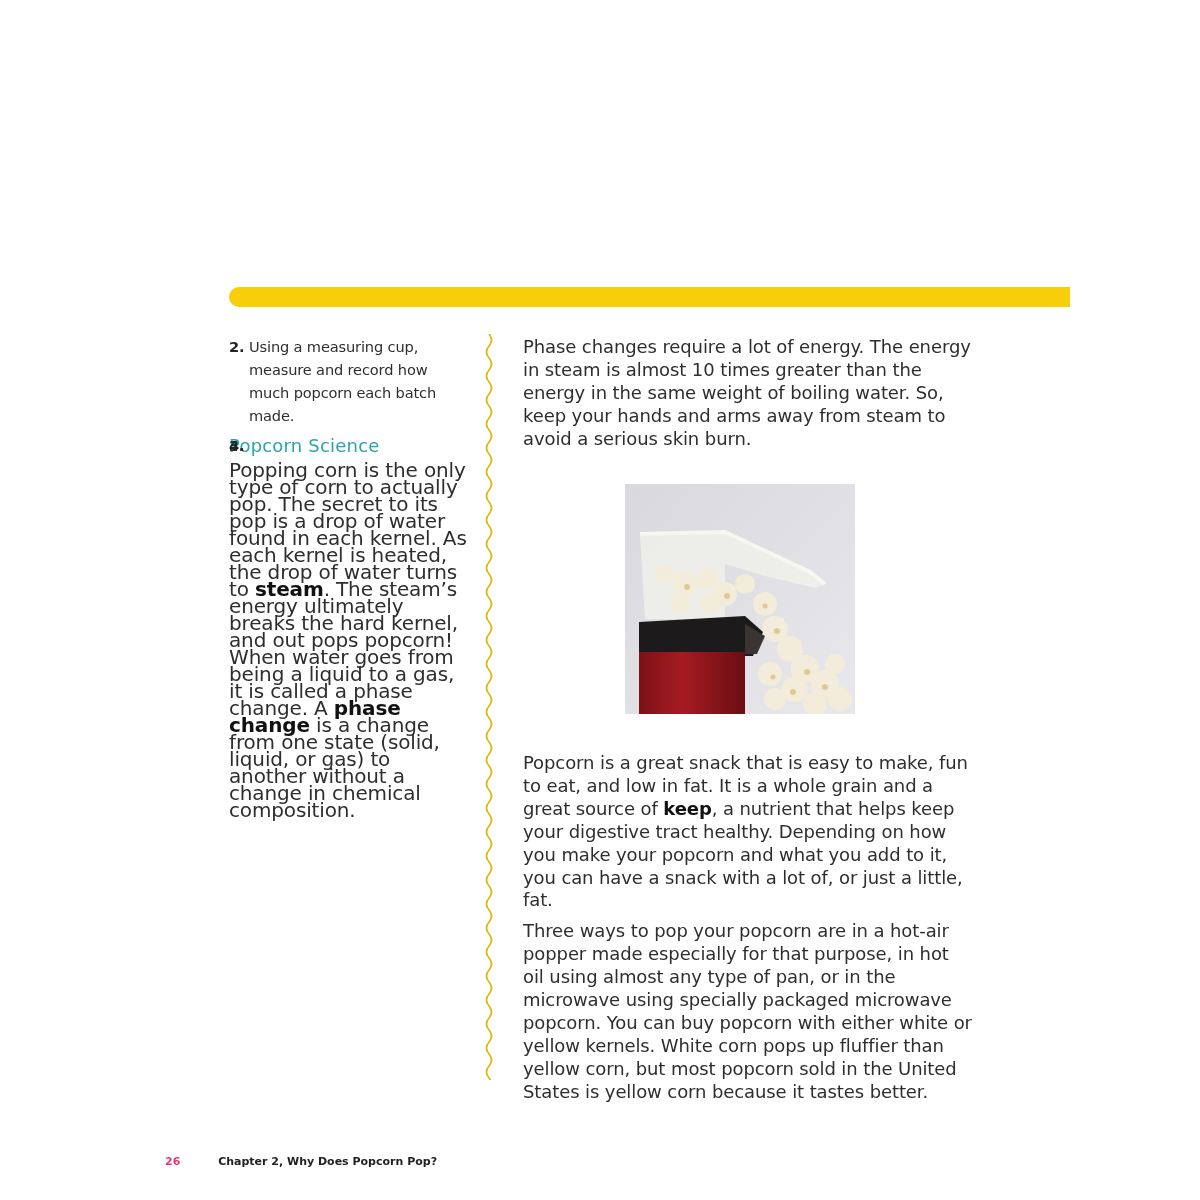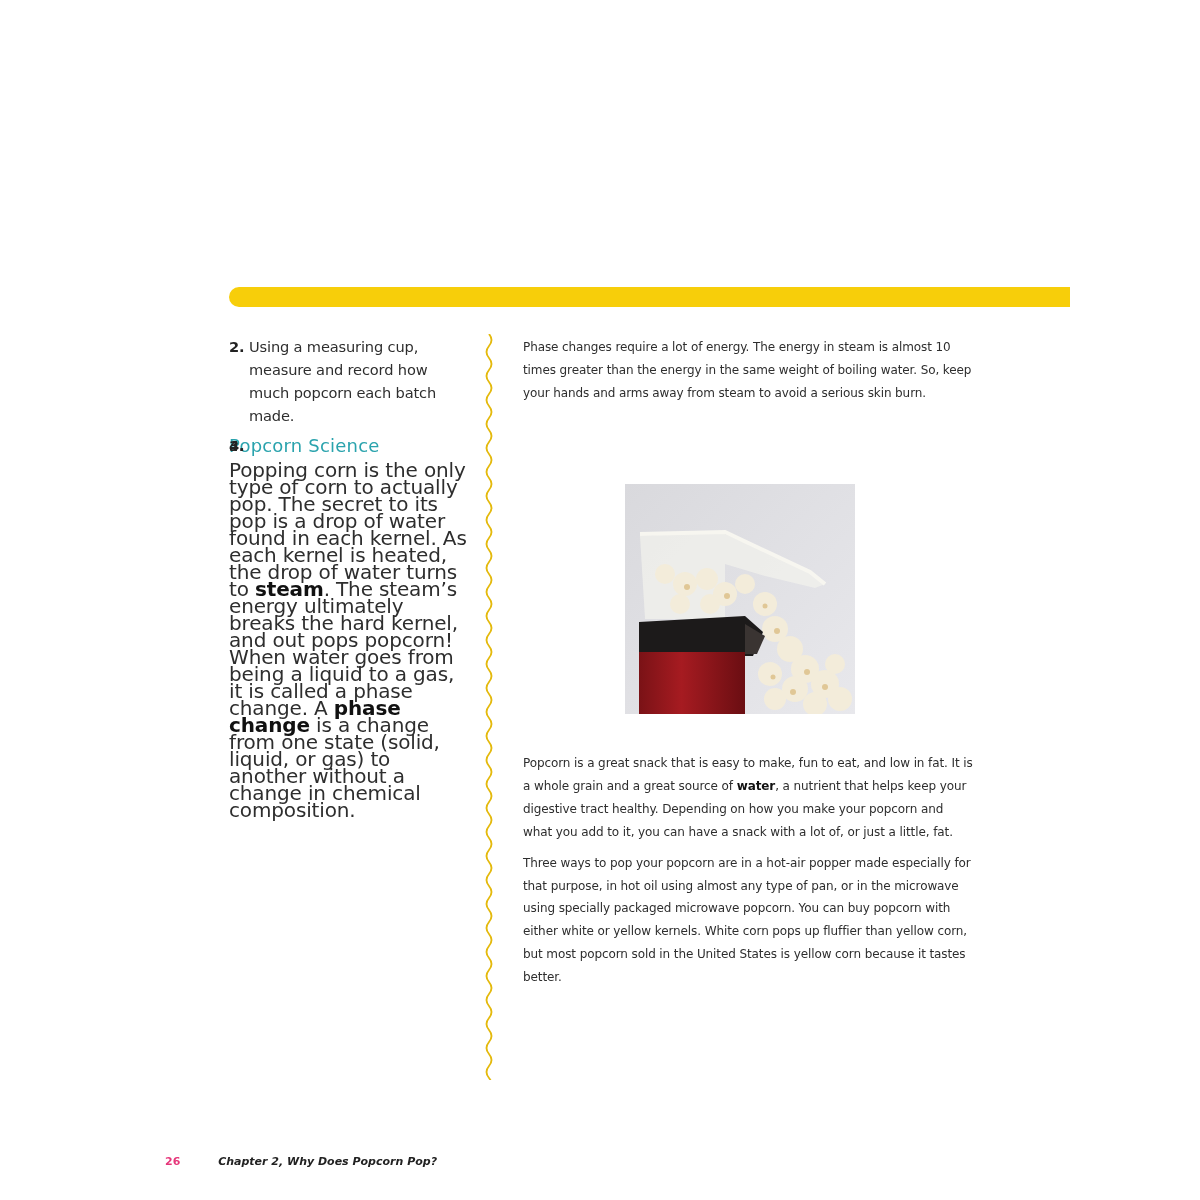--- a/index.html
+++ b/index.html
@@ -9,27 +9,27 @@
              background: #f7ce0a; border-radius: 10px 0 0 10px; }
   .left-col { position: absolute; left: 229px; top: 336px; width: 240px; }
   .step { position: relative; padding-left: 20px; font-size: 14.6px; line-height: 22.9px;
           letter-spacing: -0.15px; margin-bottom: 7px; color: #2e2e2e; }
   .step .num { position: absolute; left: 0; top: 0; font-weight: bold; color: #222; }
   .section-title { font-size: 18px; color: #2aa3ad; margin: 3px 0 6px 0; letter-spacing: 0.2px; }
   .body-text { font-size: 20px; line-height: 17px; color: #2e2e2e; letter-spacing: -0.15px; }
   .body-text b { color: #111; }
   .divider { position: absolute; left: 482px; top: 334px; width: 14px; height: 746px; }
   .right-col { position: absolute; left: 523px; top: 336px; width: 452px; }
-  .para { font-size: 12px; line-height: 22.9px; color: #2e2e2e; letter-spacing: -0.1px; margin: 0 0 8px 0; }
+  .para { font-size: 18px; line-height: 22.9px; color: #2e2e2e; letter-spacing: -0.1px; margin: 0 0 8px 0; }
   .para b { color: #111; }
   .photo { position: absolute; left: 625px; top: 484px; width: 230px; height: 230px; overflow: hidden; }
   .p2 { position: absolute; left: 523px; top: 752px; width: 452px; }
   .footer { position: absolute; left: 165px; top: 1155px; font-size: 11px; font-weight: bold; }
   .footer .pg { color: #e6367a; margin-right: 34px; }
-  .footer .chap { color: #222; font-style: italic; }
+  .footer .chap { color: #222; }
 </style>
 </head>
 <body>
 
 <div class="top-bar"></div>
 
 <div class="left-col">
   <div class="step">
     <span class="num">2.</span>
     <span>Using a measuring cup, measure and record how much popcorn each batch made.</span>
@@ -98,20 +98,20 @@
       <circle cx="200" cy="203" r="3"></circle>
         <circle cx="148" cy="193" r="2.5"></circle>
     </g>
     <path d="M14 138 L120 132 L138 148 L128 172 L120 172 L120 230 L14 230 Z" fill="#1c1a1a"></path>
     <rect x="14" y="168" width="106" height="62" fill="url(#red)"></rect>
     <path d="M120 140 L140 152 L132 170 L120 170 Z" fill="#3a3432"></path>
   </svg>
 </div>
 
 <div class="p2">
-  <p class="para"><span>Popcorn is a great snack that is easy to make, fun to eat, and low in fat. It is a whole grain and a great source of </span><b>water</b><span>, a nutrient that helps keep your digestive tract healthy. Depending on how you make your popcorn and what you add to it, you can have a snack with a lot of, or just a little, fat.</span></p>
+  <p class="para"><span>Popcorn is a great snack that is easy to make, fun to eat, and low in fat. It is a whole grain and a great source of </span><b>keep</b><span>, a nutrient that helps keep your digestive tract healthy. Depending on how you make your popcorn and what you add to it, you can have a snack with a lot of, or just a little, fat.</span></p>
   <p class="para">Three ways to pop your popcorn are in a hot-air popper made especially for that purpose, in hot oil using almost any type of pan, or in the microwave using specially packaged microwave popcorn. You can buy popcorn with either white or yellow kernels. White corn pops up fluffier than yellow corn, but most popcorn sold in the United States is yellow corn because it tastes better.</p>
 </div>
 
 <div class="footer">
   <span class="pg">26</span>
   <span class="chap">Chapter 2, Why Does Popcorn Pop?</span>
 </div>
 
 </body></html>

